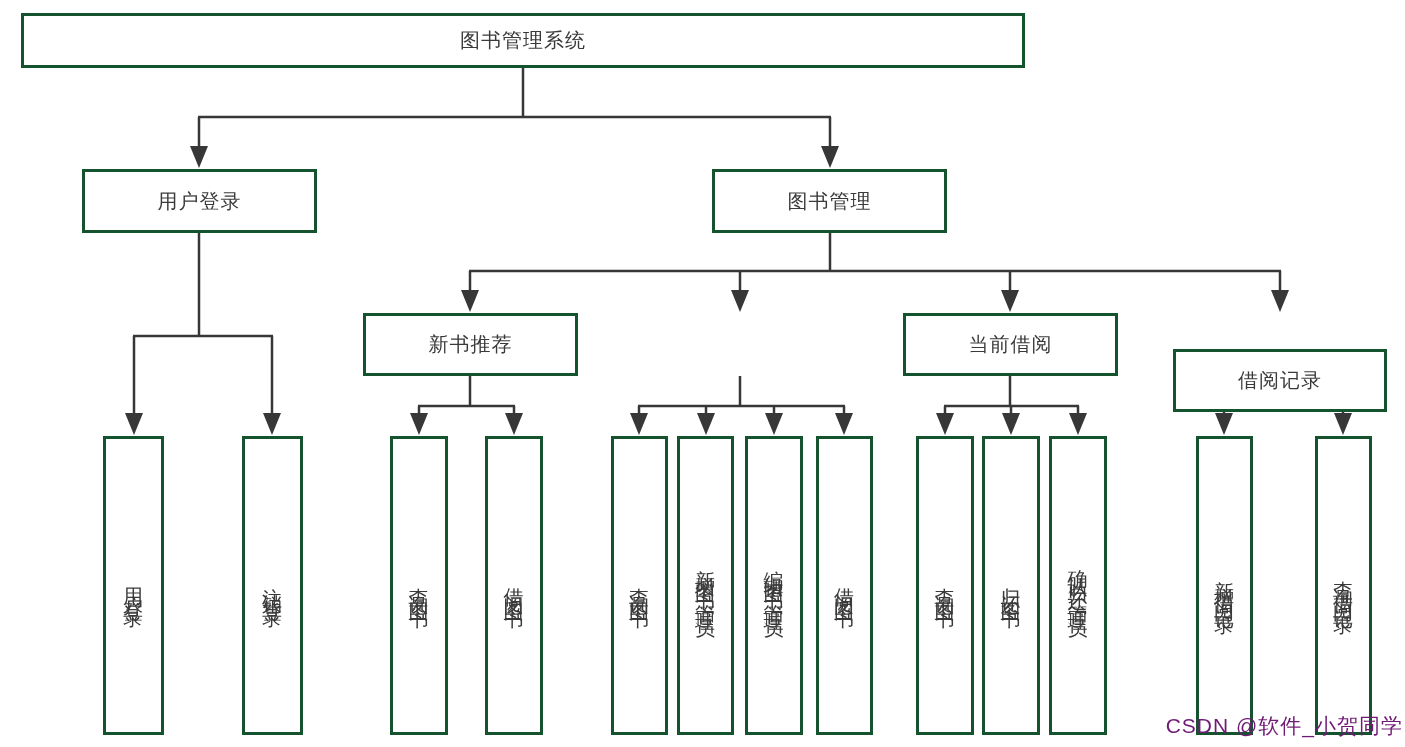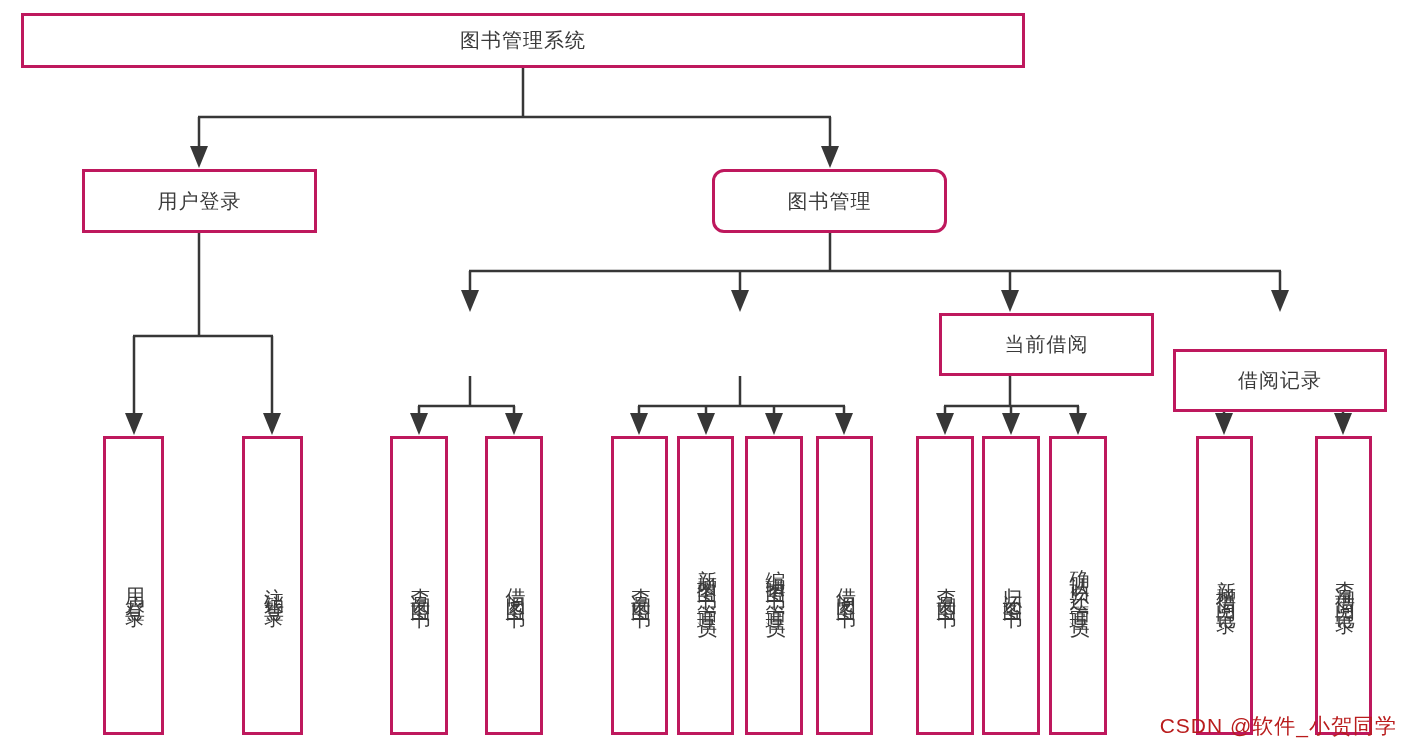--- a/index.html
+++ b/index.html
@@ -19,26 +19,25 @@
     position: absolute;
     left: 0;
     top: 0;
     width: 1405px;
     height: 747px;
     pointer-events: none;
   }
   .box {
     position: absolute;
     box-sizing: border-box;
-    border: 3px solid #be185d;
+    border: 3px solid #14532d;
     background: #ffffff;
     display: flex;
     align-items: center;
     justify-content: center;
-    font-family: Liberation Mono, monospace;
   }
   .hlabel {
     color: #3a3a3a;
     font-size: 20px;
     letter-spacing: 1px;
     white-space: nowrap;
   }
   .lvl-root { left: 21px; top: 13px; width: 1004px; height: 55px; }
   .lvl2 { top: 169px; width: 235px; height: 64px; }
   .lvl3 { top: 313px; width: 215px; height: 63px; }
@@ -47,24 +46,24 @@
     writing-mode: vertical-rl;
     text-orientation: mixed;
     color: #3a3a3a;
     font-size: 20px;
     letter-spacing: 7px;
     line-height: 1;
     white-space: nowrap;
   }
   .watermark {
     position: absolute;
-    right: 8px;
+    right: 2px;
     bottom: 7px;
     font-size: 21px;
-    color: #b91c1c;
+    color: #701a75;
     letter-spacing: 1px;
     white-space: nowrap;
   }
 </style>
 </head>
 <body>
 
 <div class="canvas">
 
   <svg class="connectors" viewBox="0 0 1405 747">
@@ -140,25 +139,28 @@
     </g>
   </svg>
 
   <div class="box lvl-root">
     <span class="hlabel">图书管理系统</span>
   </div>
 
   <div class="box lvl2" style="left:82px;">
     <span class="hlabel">用户登录</span>
   </div>
-  <div class="box lvl2" style="left:712px;border-radius:12px;">
+  <div class="box lvl2" style="left:712px;">
     <span class="hlabel">图书管理</span>
   </div>
 
-  <div class="box lvl3" style="left:903px;margin-left:36px;">
+  <div class="box lvl3" style="left:363px;">
+    <span class="hlabel">新书推荐</span>
+  </div>
+  <div class="box lvl3" style="left:903px;">
     <span class="hlabel">当前借阅</span>
   </div>
   <div class="box lvl3" style="left:1173px;width:214px;margin-top:36px;">
     <span class="hlabel">借阅记录</span>
   </div>
 
   <div class="box leaf" style="left:103px;width:61px;">
     <span class="vlabel">用户登录</span>
   </div>
   <div class="box leaf" style="left:242px;width:61px;">

